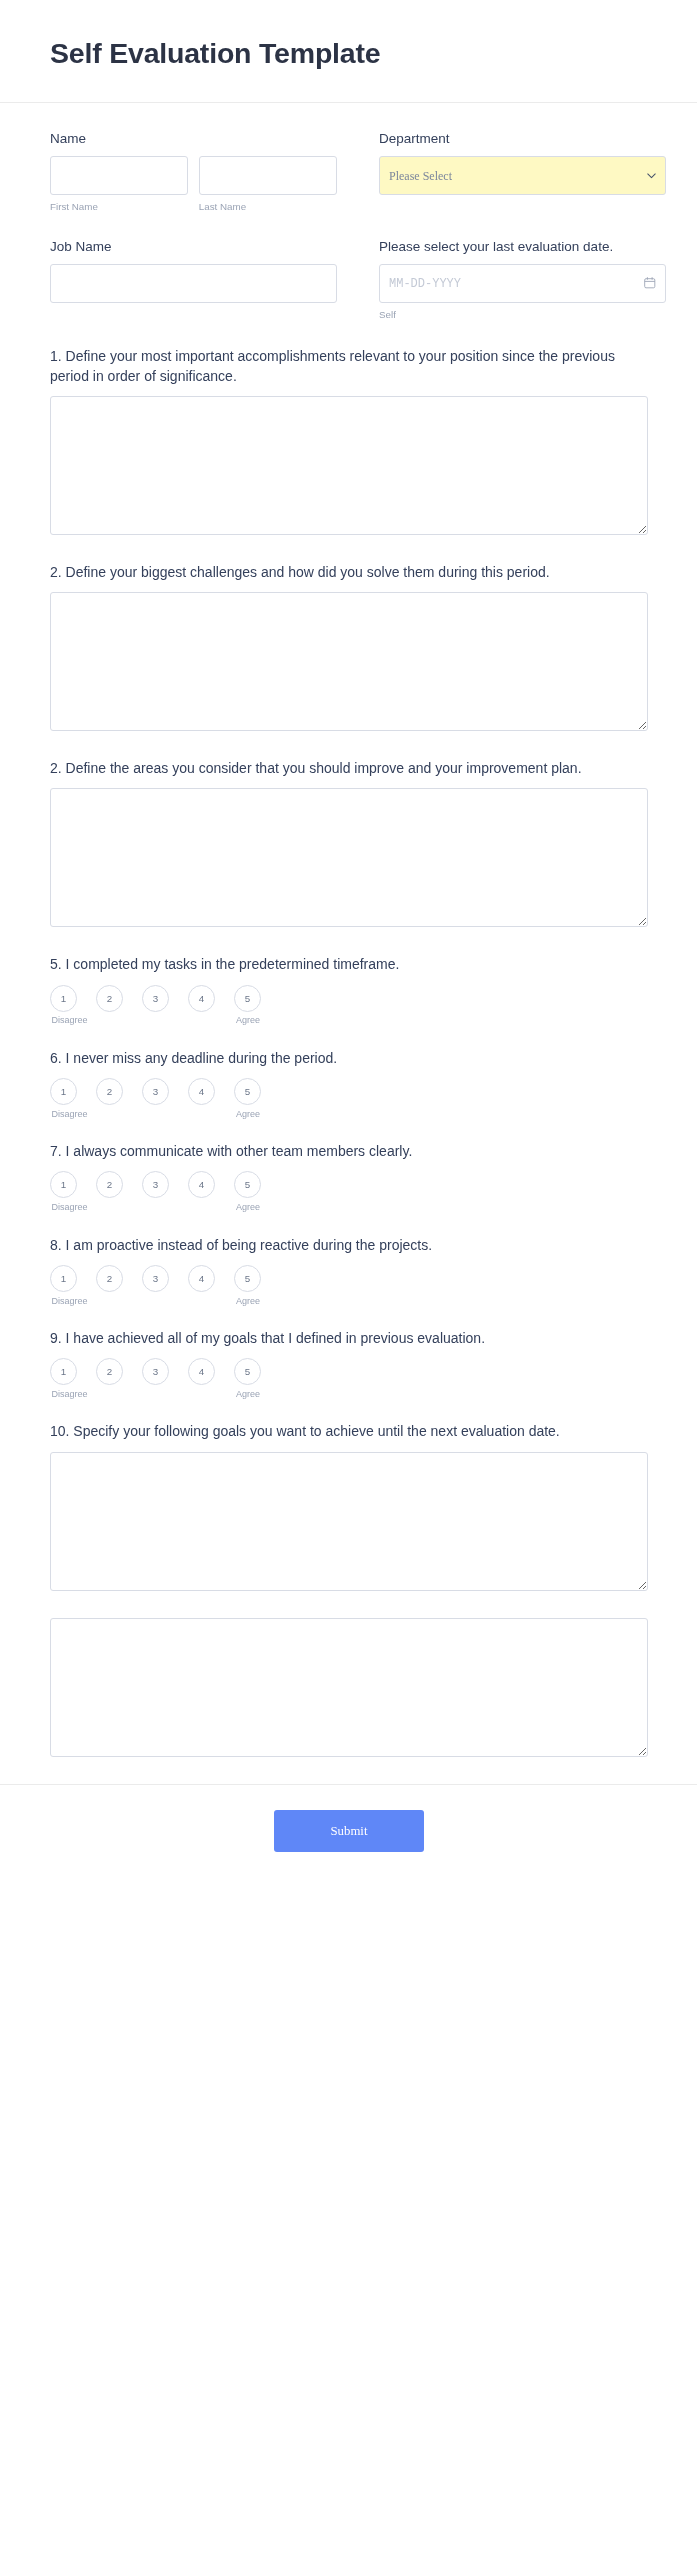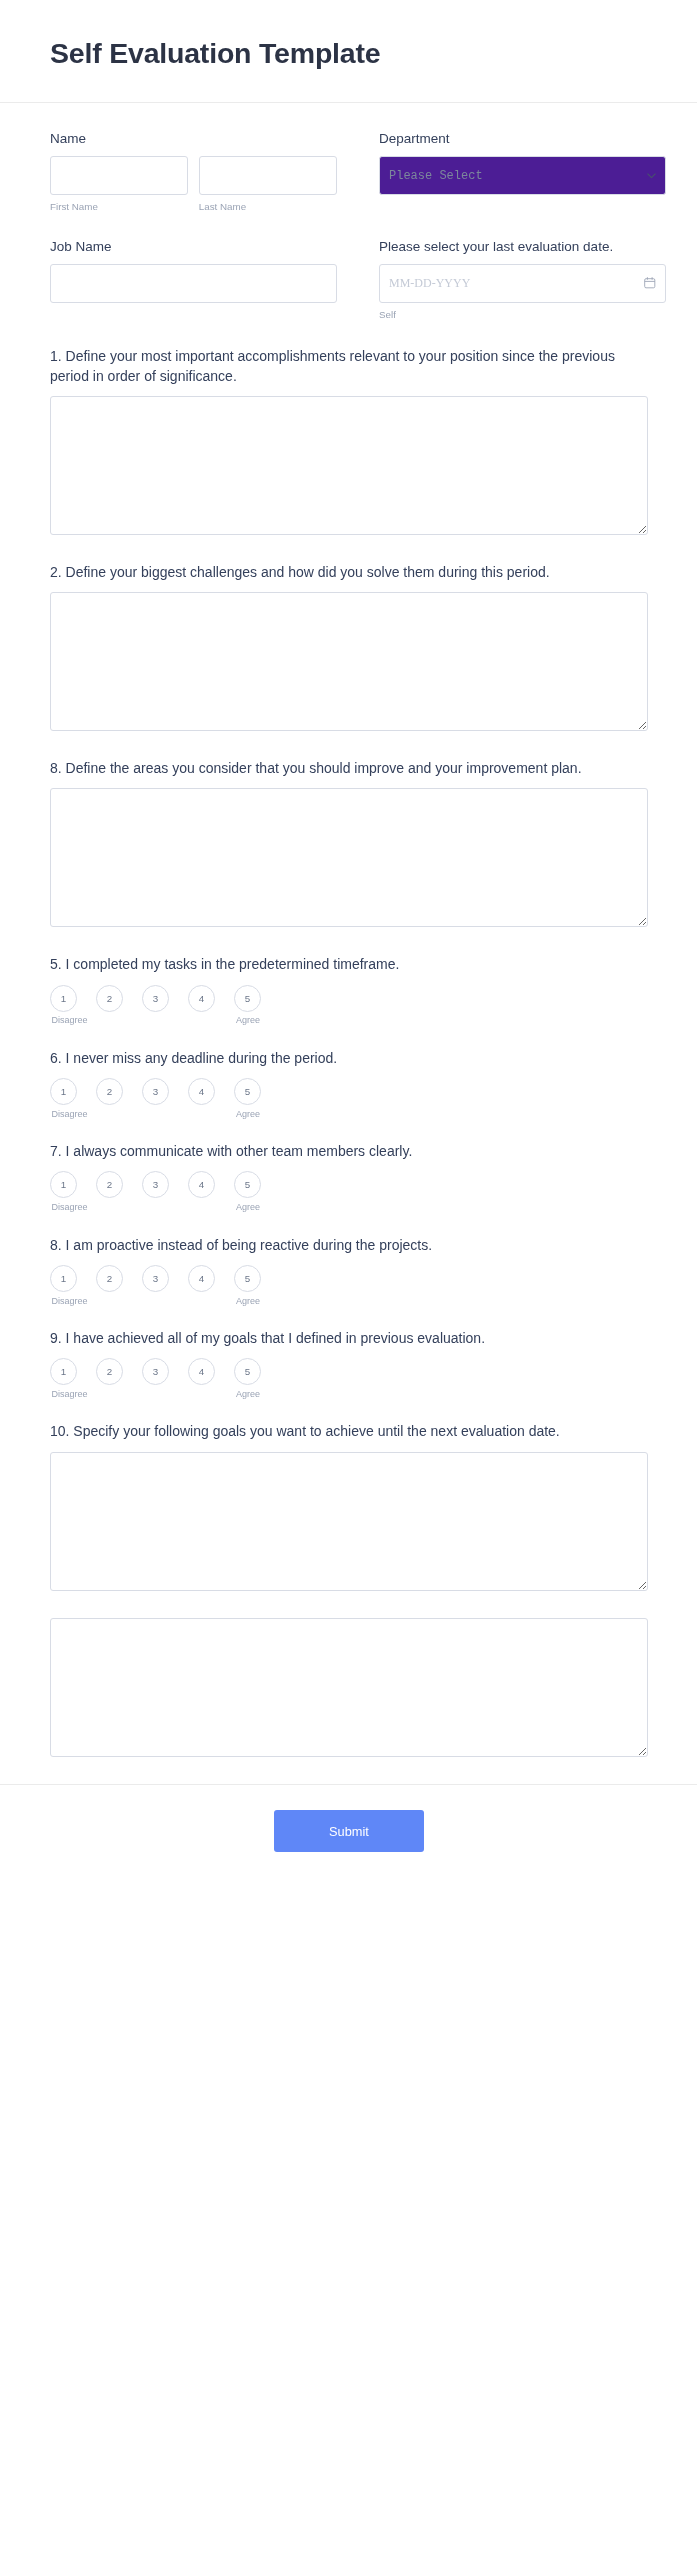--- a/index.html
+++ b/index.html
@@ -71,41 +71,41 @@
 
   input.txt, textarea.txt {
     width: 100%;
     height: 39px;
     border: 0.8px solid #d8dce5;
     border-radius: 3px;
     background: #fff;
     font-size: 12px;
     color: #34405b;
     padding: 6px 9px;
-    font-family: Liberation Serif, serif;
+    font-family: Liberation Mono, monospace;
     outline: none;
   }
   input.txt::placeholder { color: #c4cad6; }
 
   .select-wrap {
     position: relative;
     width: 100%;
   }
   select.sel {
     appearance: none;
     -webkit-appearance: none;
     width: 100%;
     height: 39px;
     border: 0.8px solid #d8dce5;
     border-radius: 3px;
-    background: #4c1d95;
+    background: #fef9c3;
     font-size: 12px;
     color: #7c879c;
     padding: 6px 25.5px 6px 9px;
-    font-family: Liberation Mono, monospace;
+    font-family: Liberation Serif, serif;
     outline: none;
   }
   .select-arrow {
     position: absolute;
     right: 10.5px;
     top: 50%;
     transform: translateY(-50%);
     pointer-events: none;
     color: #4a5568;
     font-size: 8.3px;
@@ -194,21 +194,21 @@
     justify-content: center;
   }
   .submit-btn {
     width: 150px;
     height: 42px;
     background: #5f87f7;
     border: none;
     border-radius: 3px;
     color: #fff;
     font-size: 12.8px;
-    font-family: Liberation Sans, sans-serif;
+    font-family: Liberation Serif, serif;
     cursor: pointer;
   }
 </style>
 </head>
 <body>
 
 <div class="form-wrap">
 
   <div class="form-header">
     <h1 class="form-title">Self Evaluation Template</h1>
@@ -271,21 +271,21 @@
     <div id="questions">
         <div class="q-block">
           <div class="q-label">1. Define your most important accomplishments relevant to your position since the previous period in order of significance.</div>
           <textarea class="ta" style=""></textarea>
         </div>
         <div class="q-block">
           <div class="q-label">2. Define your biggest challenges and how did you solve them during this period.</div>
           <textarea class="ta" style=""></textarea>
         </div>
         <div class="q-block">
-          <div class="q-label">8. Define the areas you consider that you should improve and your improvement plan.</div>
+          <div class="q-label">2. Define the areas you consider that you should improve and your improvement plan.</div>
           <textarea class="ta" style=""></textarea>
         </div>
         <div class="q-scale">
           <div class="q-label">5. I completed my tasks in the predetermined timeframe.</div>
           <div class="scale-row">
             <div class="scale-item">
               <div class="scale-circle">1</div>
             </div>
             <div class="scale-item">
               <div class="scale-circle">2</div>

